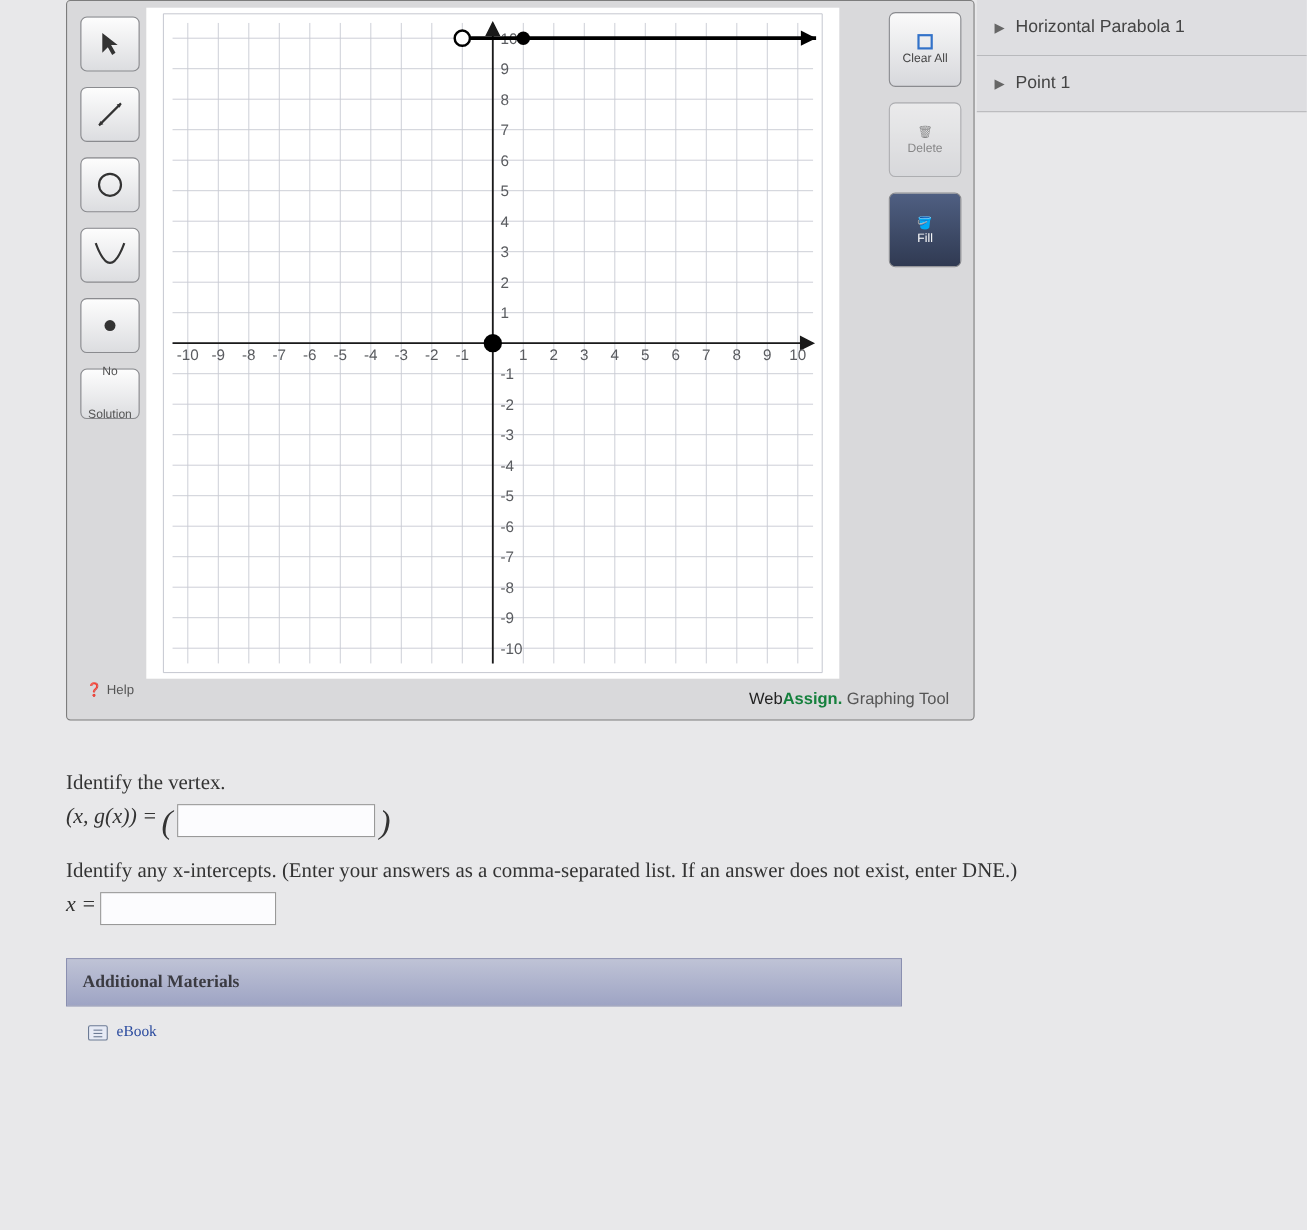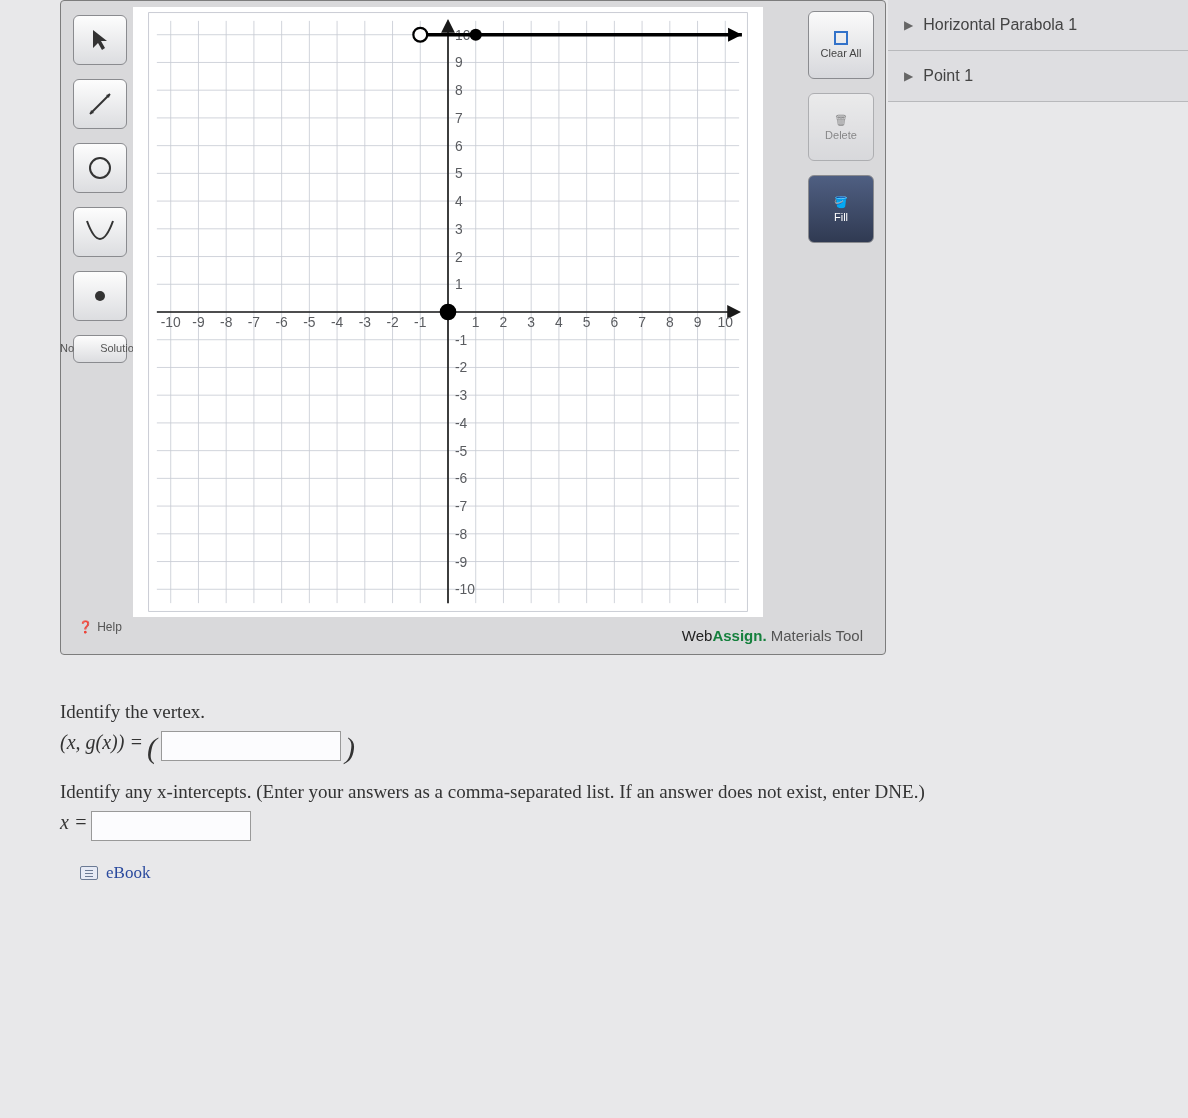--- a/index.html
+++ b/index.html
@@ -47,22 +47,22 @@
     justify-content: center;
     font-size: 20px;
     color: #444;
     cursor: pointer;
   }
   .tool-btn.no-solution {
     font-size: 11px;
     line-height: 1.2;
     color: #555;
     font-weight: normal;
-    height: 28px;
-    flex-direction: row;
+    height: 46px;
+    flex-direction: column;
     gap: 26px;
   }
   .help-btn {
     margin-top: auto;
     font-size: 12px;
     color: #555;
     cursor: pointer;
     display: flex;
     align-items: center;
     gap: 4px;
@@ -143,21 +143,21 @@
   .materials-bar {
     margin-top: 30px;
     width: 760px;
     background: linear-gradient(#bfc3d6, #9ea4c4);
     border: 1px solid #8a8fb0;
     padding: 12px 14px;
     font-weight: bold;
     color: #3b3b42;
     font-size: 16px;
   }
-  .ebook-row { padding: 16px 20px; display: flex; align-items: center; gap: 8px; font-size: 17px; color: #2a4a9e; cursor: pointer; }
+  .ebook-row { padding: 16px 20px; display: flex; align-items: center; gap: 8px; font-size: 14px; color: #2a4a9e; cursor: pointer; }
   .ebook-row .eicon { display:inline-block; width:18px; height:14px; border:1px solid #6b7a94; border-radius:2px; position:relative; background:#e6eaf5;}
   .ebook-row .eicon:after { content:""; position:absolute; left:4px; right:4px; top:3px; border-top:1px solid #6b7a94; box-shadow:0 3px 0 #6b7a94, 0 6px 0 #6b7a94;}
 </style>
 </head>
 <body>
 <div class="page">
 
 
 <div class="row">
   <div class="graph-wrap">
@@ -303,21 +303,21 @@
             </g>
 
         <line x1="10" y1="1" x2="21.6" y2="1" stroke="#000" stroke-width="0.12"></line>
         <polygon points="21.6,1 21.1,0.75 21.1,1.25" fill="#000"></polygon>
         <circle cx="10" cy="1" r="0.25" fill="#fff" stroke="#000" stroke-width="0.08"></circle>
         <circle cx="12" cy="1" r="0.22" fill="#000"></circle>
 
         <circle cx="11" cy="11" r="0.3" fill="#000"></circle>
       </svg>
       <div class="attribution">
-        <span class="web">Web</span><span class="assign">Assign.</span><span> Materials Tool</span>
+        <span class="web">Web</span><span class="assign">Assign.</span><span> Graphing Tool</span>
       </div>
     </div>
 
     <div class="side-controls">
       <div class="side-btn">
         <span style="width:14px;height:14px;border:2px solid #3272c9;"></span>
         <span>Clear All</span>
       </div>
       <div class="side-btn disabled">
         <span>🗑</span>
@@ -350,19 +350,20 @@
     <input class="inline-input" style="">
     <span class="paren">)</span>
   </div>
 
   <p class="intercept-text">Identify any x-intercepts. (Enter your answers as a comma-separated list. If an answer does not exist, enter DNE.)</p>
   <div class="eq-row">
     <span>x =</span>
     <input class="inline-input small" style="">
   </div>
 
+  <div class="materials-bar">Additional Materials</div>
   <div class="ebook-row">
     <span class="eicon"></span>
     <span>eBook</span>
   </div>
 </div>
 
 </div>
 
 </body></html>

